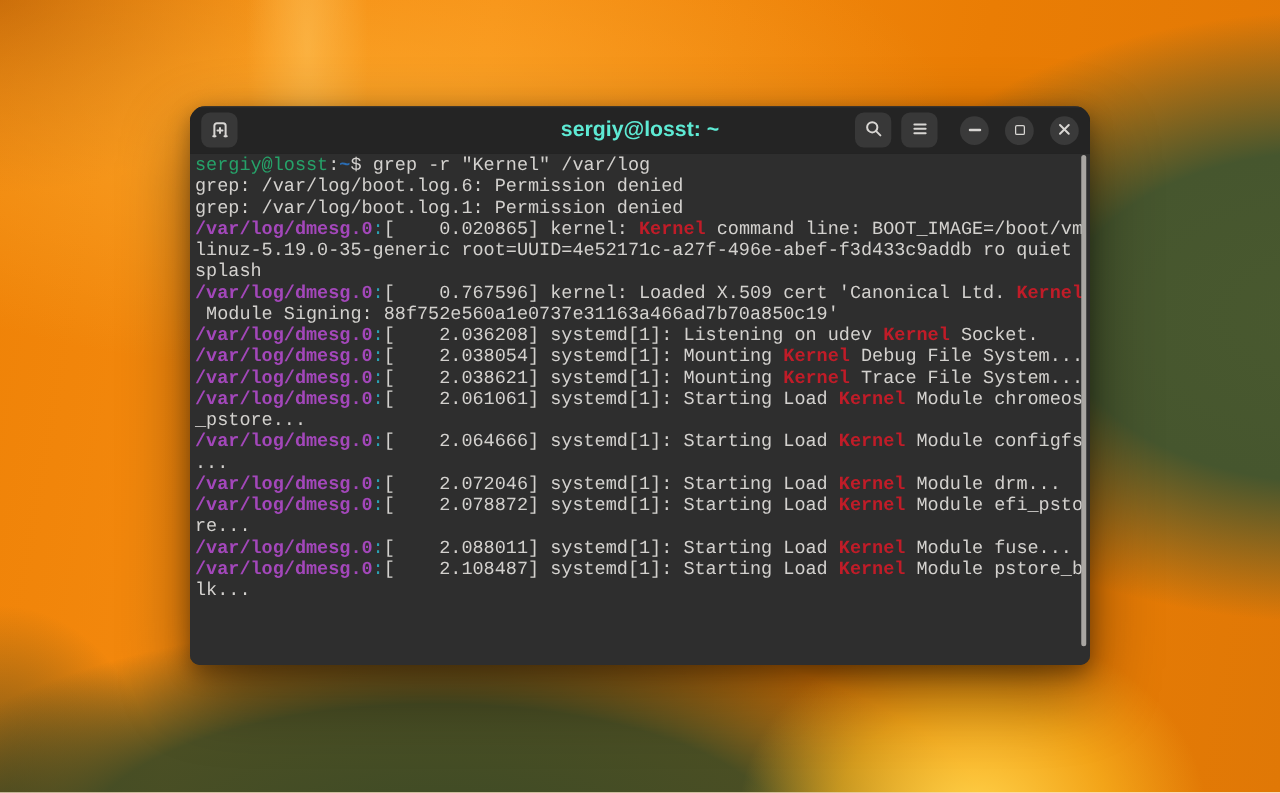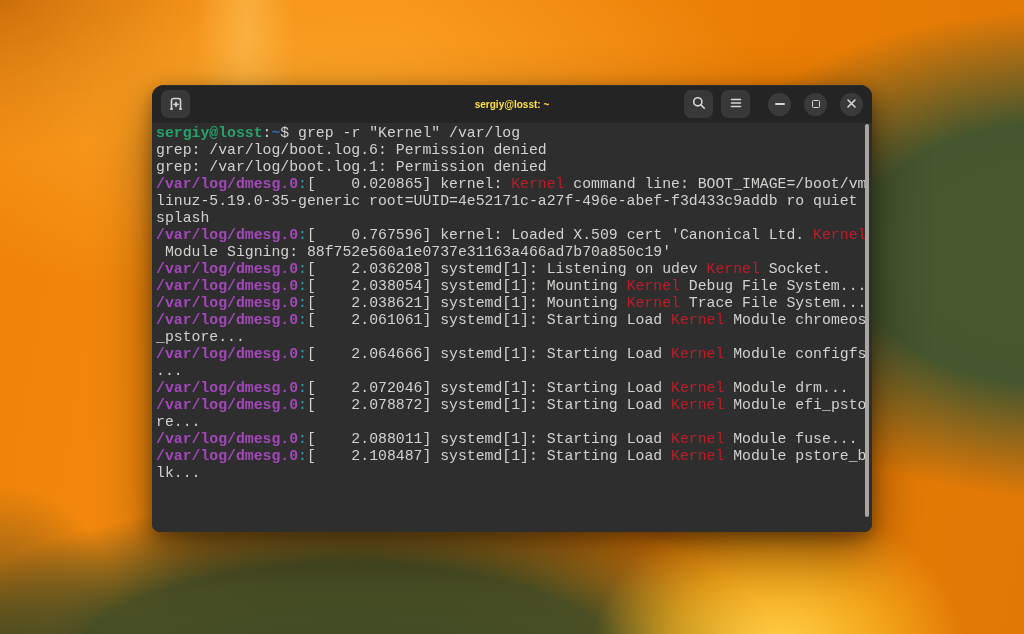--- a/index.html
+++ b/index.html
@@ -27,21 +27,21 @@
     background:var(--terminal_bg, #2e2e2e);
   }
   .titlebar {
     height:38px; background:var(--titlebar_bg, #242424);
     display:flex; align-items:center; justify-content:space-between;
     position:relative; padding:0 9px; flex-shrink:0;
     box-shadow:inset 0 1px 0 rgba(255,255,255,.05), 0 1px 0 rgba(0,0,0,.4);
   }
   .tb-title {
     position:absolute; left:50%; transform:translateX(-50%);
-    color:#fde047; font-weight:bold; font-size:10px; white-space:nowrap;
+    color:#5eead4; font-weight:bold; font-size:17px; white-space:nowrap;
   }
   .tb-left, .tb-right { display:flex; align-items:center; gap:8px; }
   .sq-btn {
     width:29px; height:28px; border:none; border-radius:7px;
     background:#383838; display:flex; align-items:center; justify-content:center;
     cursor:pointer; padding:0;
   }
   .circle-btn {
     width:23px; height:23px; border:none; border-radius:50%;
     background:#3a3a3a; display:flex; align-items:center; justify-content:center;
@@ -55,25 +55,25 @@
     position:relative; height:409px;
     background:var(--terminal_bg, #2e2e2e);
     padding:2px 0 0 4px; overflow:hidden;
   }
   .term {
     font-family:"Liberation Mono","DejaVu Sans Mono",monospace;
     font-size:14.8px; line-height:17px; white-space:pre;
   }
   .term-line { height:17px; }
   .c-fg      { color:var(--fg, #d3d1ce); }
-  .c-green   { color:var(--green, #26a269); font-weight:bold; }
+  .c-green   { color:var(--green, #26a269); font-weight:normal; }
   .c-blue    { color:var(--blue, #2a6db5); font-weight:bold; }
   .c-magenta { color:var(--magenta, #a347ba);font-weight:bold; }
   .c-cyan    { color:var(--cyan, #2aa1b3); }
-  .c-red     { color:var(--red, #c01c28); font-weight:normal;text-align:center; }
+  .c-red     { color:var(--red, #c01c28); font-weight:bold;text-align:center; }
   .scrollbar-thumb {
     position:absolute; right:3px; top:1px; width:4px; height:393px;
     background:#a9a6a2; border-radius:2px;
   }
 </style>
 </head>
 <body>
 
 <div class="desktop">
   <div class="window">

